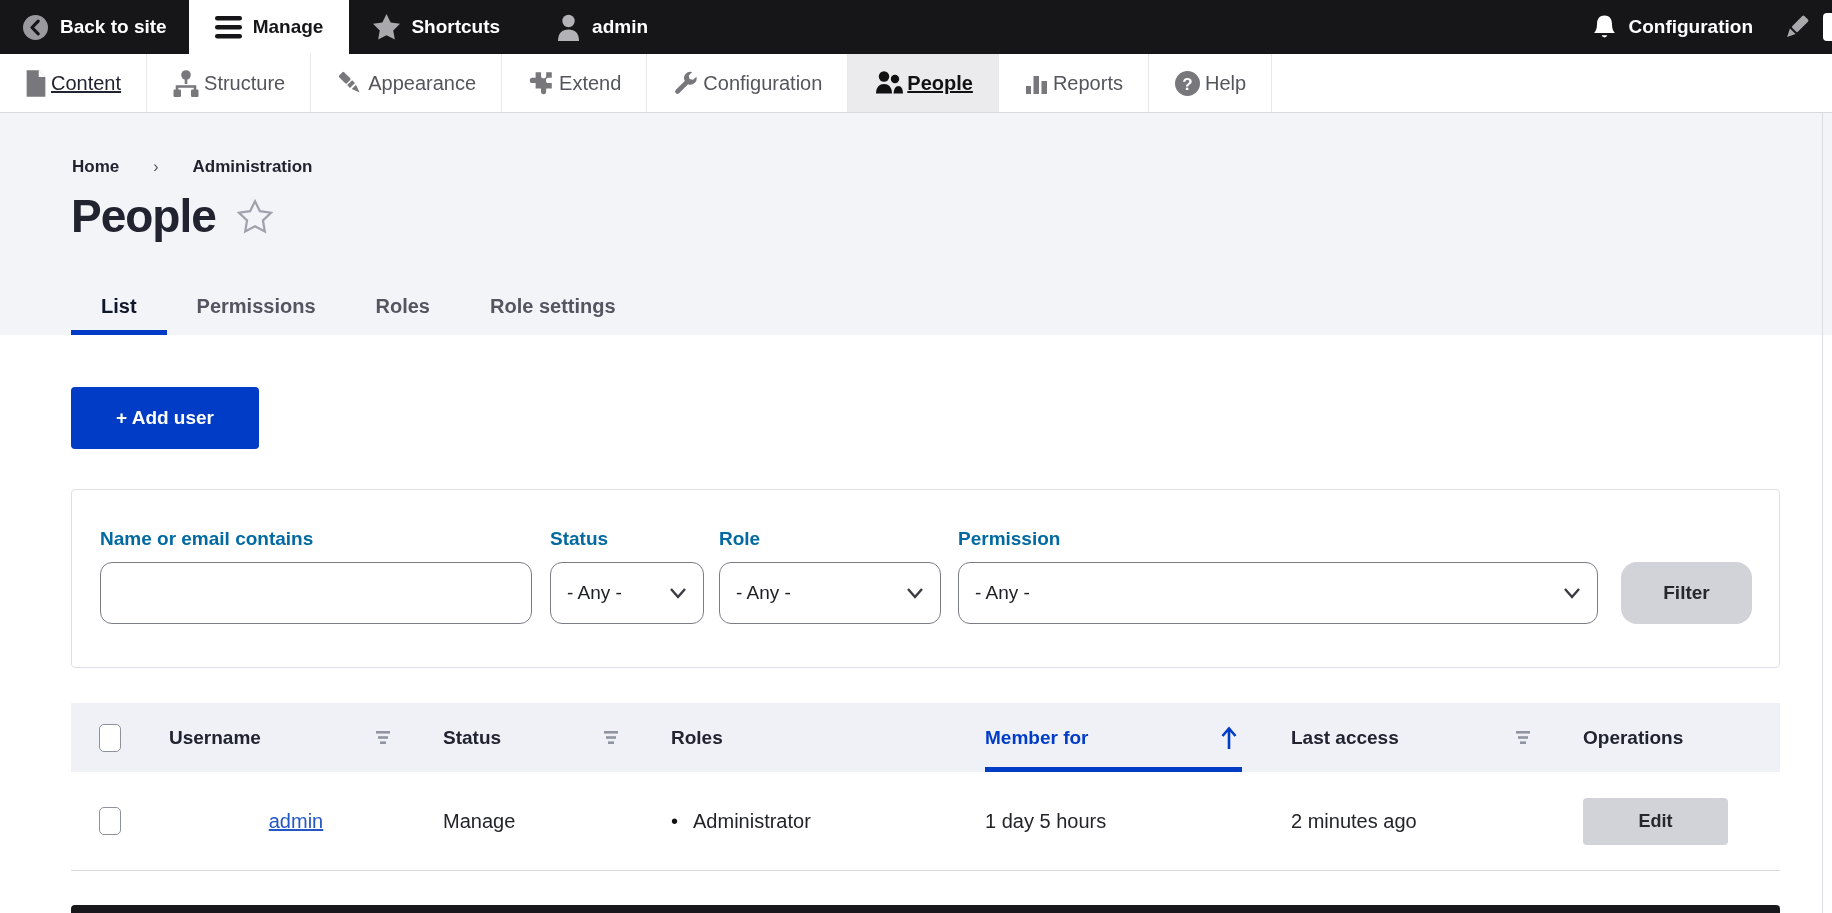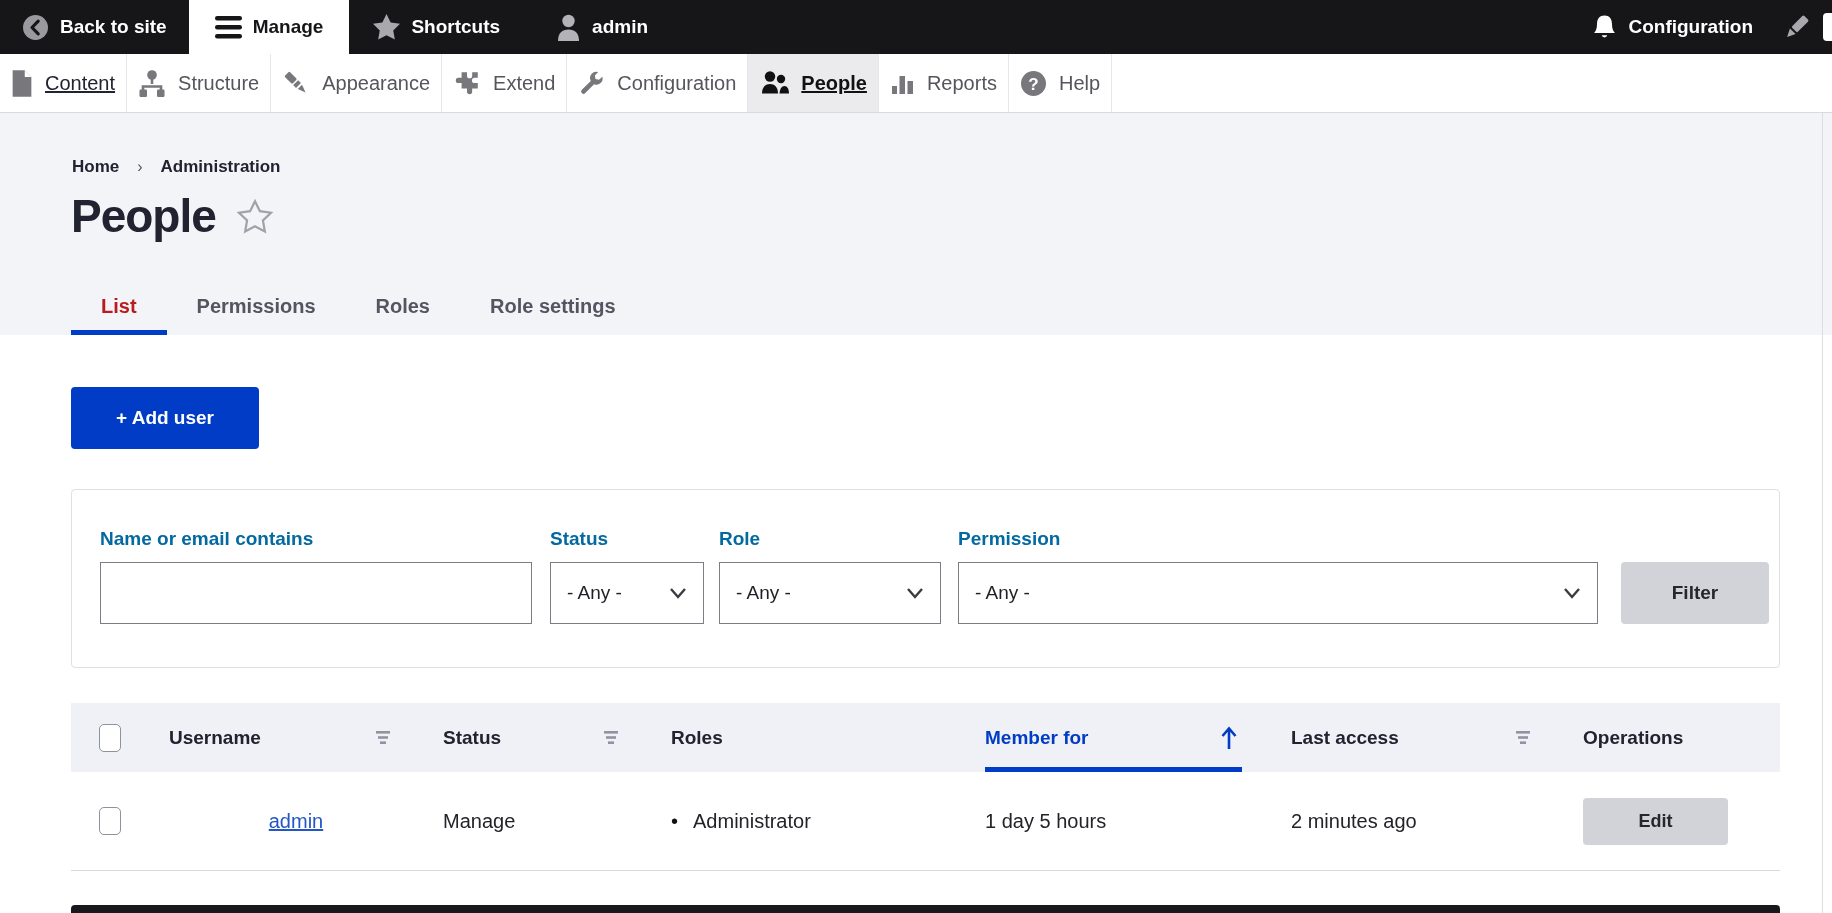--- a/index.html
+++ b/index.html
@@ -13,63 +13,63 @@
              color:#fff; font-size:19px; font-weight:bold; cursor:pointer; }
   .tb-item.manage { background:#fff; color:#161619; padding:0 26px; }
   .tb-spacer { flex:1; }
   .tb-item.pencil { padding:0 10px 0 6px; }
   .edge-sliver { width:9px; height:28px; background:#fff; border-radius:4px 0 0 4px;
                  align-self:center; }
 
   
   .menubar { position:absolute; top:54px; left:0; width:1832px; height:59px;
              background:#fff; border-bottom:1px solid #d9d9de; display:flex; }
-  .mb-item { display:flex; align-items:center; gap:12px; padding:0 11px;
+  .mb-item { display:flex; align-items:center; gap:4px; padding:0 25px;
              font-size:20px; color:#55565c; border-right:1px solid #e7e7eb;
              cursor:pointer; white-space:nowrap; }
   .mb-item .lbl { color:inherit; }
   .mb-item.is-content .lbl { color:#222330; text-decoration:underline; }
   .mb-item.is-people { background:#ebebee; }
   .mb-item.is-people .lbl { color:#111; font-weight:bold; text-decoration:underline; }
 
   
   .header-region { position:absolute; top:113px; left:0; width:1832px; height:222px;
                    background:#f3f4f8; }
   .breadcrumb { position:absolute; left:72px; top:44px; display:flex; align-items:center;
-                gap:18px; font-size:17px; font-weight:bold; color:#222330; }
+                gap:34px; font-size:17px; font-weight:bold; color:#222330; }
   .breadcrumb .sep { color:#55565c; font-size:16px; font-weight:normal; }
   .breadcrumb a { color:#222330; text-decoration:none; cursor:pointer; }
   .page-title-row { position:absolute; left:71px; top:76px; display:flex;
                     align-items:center; gap:20px; }
   .page-title { font-size:46px; font-weight:bold; color:#222330; letter-spacing:-1px; }
   .tabs { position:absolute; left:71px; bottom:0; display:flex; }
   .tab { height:52px; display:flex; align-items:center; padding:0 30px;
          font-size:20px; font-weight:bold; color:#545560;
          border-bottom:5px solid transparent; cursor:pointer; }
-  .tab.active { color:#b91c1c; border-bottom-color:#003cc5; }
+  .tab.active { color:#0f172a; border-bottom-color:#003cc5; }
 
   
   .main { position:absolute; top:335px; left:0; width:1832px; height:578px; background:#fff; }
   .btn-primary { position:absolute; left:71px; top:52px; width:188px; height:62px;
                  background:#003cc5; color:#fff; font-weight:bold; font-size:19px;
                  border:none; border-radius:4px; cursor:pointer;
                  font-family:"Liberation Sans", sans-serif; }
 
   
   .filter-card { position:absolute; left:71px; top:154px; width:1709px; height:179px;
                  background:#fff; border:1px solid #dfe0e5; border-radius:4px; }
   .f-label { position:absolute; top:38px; font-size:19px; font-weight:bold; color:#0369a1; }
   .f-ctrl  { position:absolute; top:72px; height:62px; border:1px solid #7b7d85;
-             border-radius:0; background:#fff; }
+             border-radius:12px; background:#fff; }
   .f-select { display:flex; align-items:center; justify-content:space-between;
               padding:0 16px; font-size:19px; color:#1f2025; cursor:pointer; }
   input.f-text { font-size:19px; padding:0 14px; color:#1f2025;
                  font-family:"Liberation Sans", sans-serif; }
-  .btn-secondary { position:absolute; left:1549px; top:72px; width:148px; height:62px;
-                   background:#d2d3d8; border:none; border-radius:4px;
+  .btn-secondary { position:absolute; left:1549px; top:72px; width:131px; height:62px;
+                   background:#d2d3d8; border:none; border-radius:16px;
                    font-size:19px; font-weight:bold; color:#26272d; cursor:pointer;
                    font-family:"Liberation Sans", sans-serif; }
 
   
   .user-table { position:absolute; left:71px; top:368px; width:1709px; }
   .t-row { display:flex; width:100%; }
   .t-head { background:#eff1f7; height:69px; }
   .t-body { background:#fff; height:99px; border-bottom:1px solid #d8d8de; }
   .t-cell { display:flex; align-items:center; padding-left:20px; position:relative; }
   .col-cb     { width:78px;  justify-content:center; padding-left:0; }

